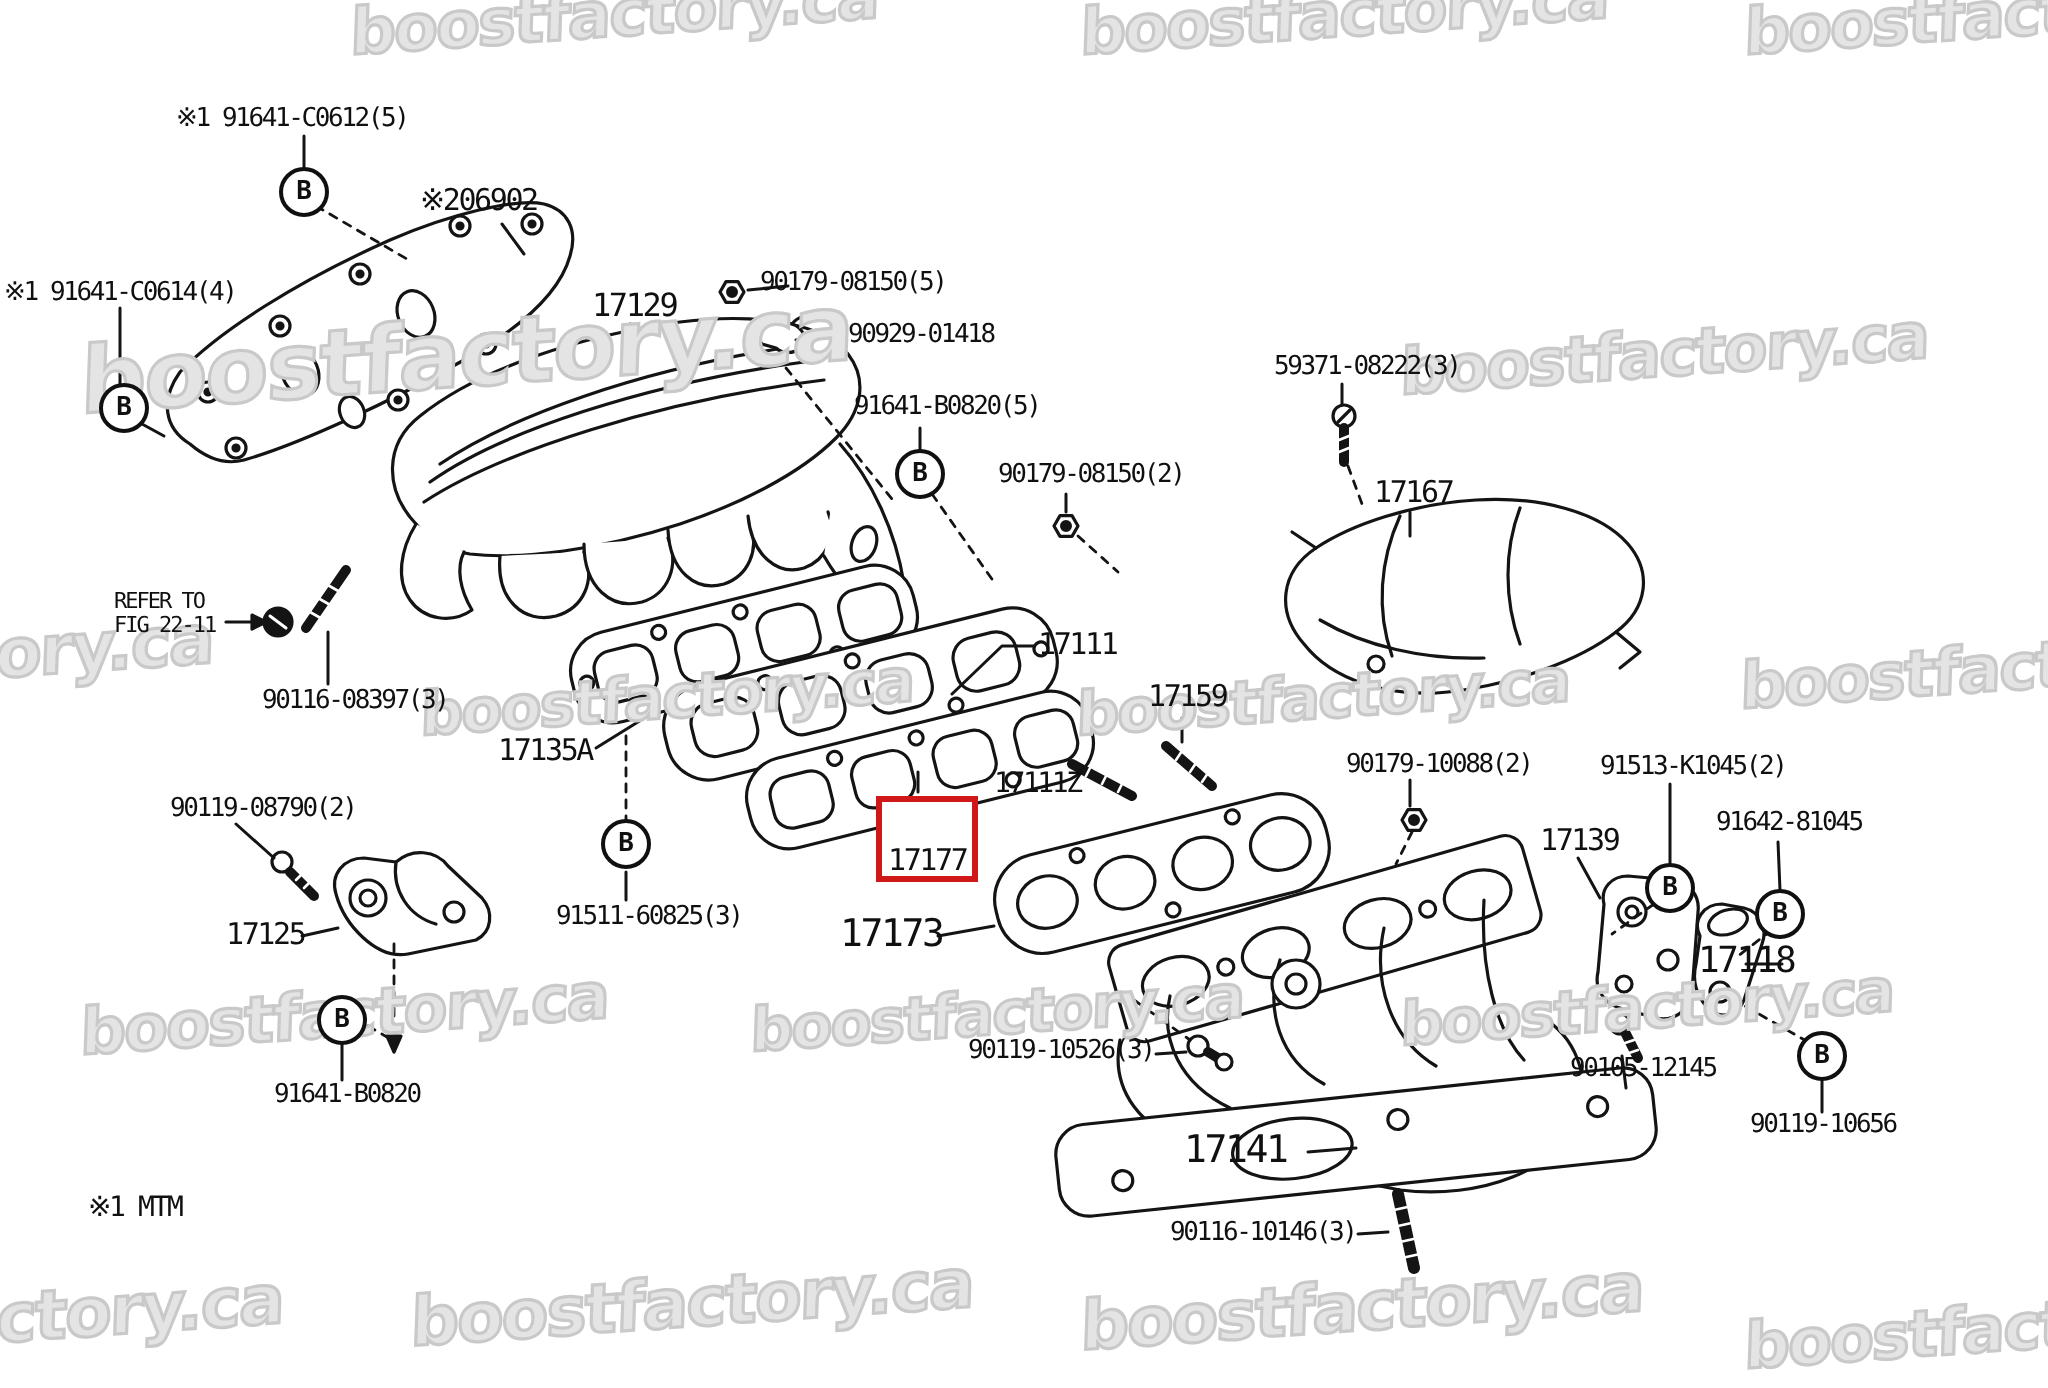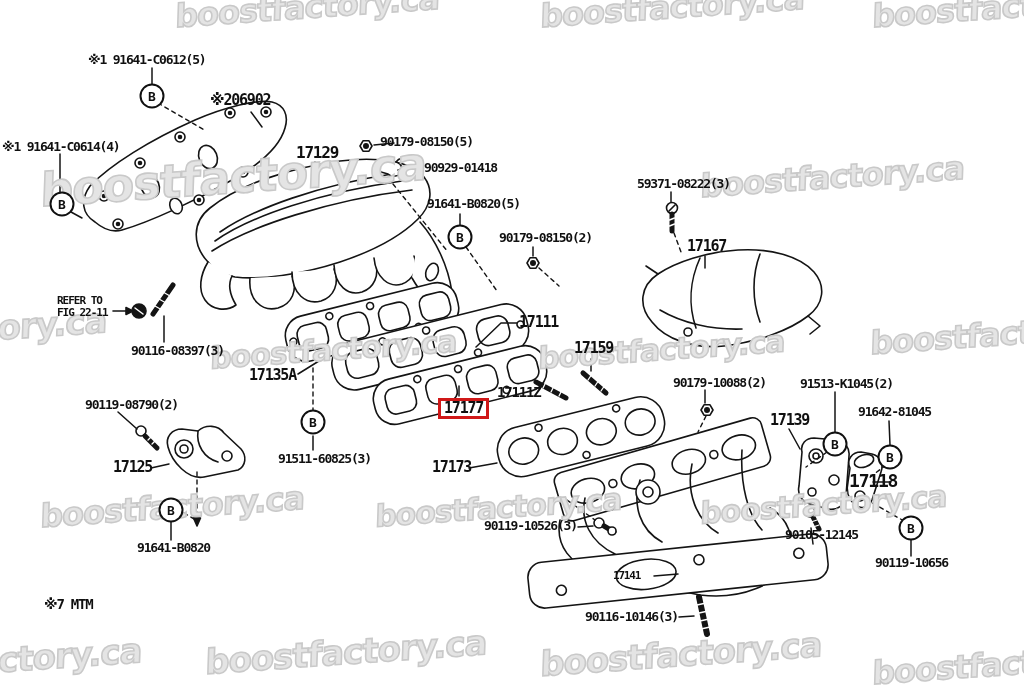--- a/index.html
+++ b/index.html
@@ -7,25 +7,25 @@
          font-family:"DejaVu Sans Mono","DejaVu Sans",monospace;}
   svg.art{position:absolute;left:0;top:0;z-index:1;}
   
   .wm{position:absolute;z-index:2;white-space:nowrap;pointer-events:none;
       font-family:"DejaVu Sans",sans-serif;font-weight:800;letter-spacing:-1px;
       color:#e4e4e4;-webkit-text-stroke:1.6px #c9c9c9;
       transform:rotate(-4deg) skewX(-6deg);}
   
   .lbl{position:absolute;z-index:3;white-space:nowrap;color:#101010;
        font-family:"DejaVu Sans Mono","DejaVu Sans",monospace;
-       font-weight:bold;font-size:13px;letter-spacing:-1.2px;line-height:13px;}
+       font-weight:normal;font-size:13px;letter-spacing:-1.2px;line-height:13px;}
   .lbl.small{font-size:11px;line-height:12px;letter-spacing:-1px;}
   .hlbox{position:absolute;z-index:3;border:3px solid #d01818;background:#fff;
          padding:1px 3px 1px 3px;}
-  .hlbox .lblin{position:static;display:block;}
+  .hlbox .lblin{position:static;display:block;margin-top:22px;}
   .bcirc{position:absolute;z-index:3;width:21px;height:21px;border:2px solid #101010;
          border-radius:50%;background:#fff;display:flex;align-items:center;justify-content:center;
          font-weight:bold;font-size:13px;color:#101010;transform:translate(-50%,-50%);
          font-family:"DejaVu Sans Mono","DejaVu Sans",monospace;}
 </style>
 </head>
 <body>
 
 <div class="stage">
 
@@ -318,28 +318,28 @@
   <div class="hlbox" style="left:438px;top:398px">
     <span class="lbl lblin" style="font-size:15px">17177</span>
   </div>
 
   <div class="lbl" style="left:497px;top:386px;font-size:14px">17111Z</div>
   <div class="lbl" style="left:673px;top:376px">90179-10088(2)</div>
   <div class="lbl" style="left:800px;top:377px">91513-K1045(2)</div>
   <div class="lbl" style="left:770px;top:414px;font-size:15px">17139</div>
   <div class="lbl" style="left:858px;top:405px">91642-81045</div>
   <div class="lbl" style="left:849px;top:474px;font-size:18px">17118</div>
-  <div class="lbl" style="left:432px;top:461px;font-size:15px">17173</div>
+  <div class="lbl" style="left:420px;top:461px;font-size:19px">17173</div>
   <div class="lbl" style="left:484px;top:519px">90119-10526(3)</div>
   <div class="lbl" style="left:785px;top:528px">90105-12145</div>
   <div class="lbl" style="left:875px;top:556px">90119-10656</div>
-  <div class="lbl" style="left:613px;top:569px;font-size:11px">17141</div>
+  <div class="lbl" style="left:592px;top:569px;font-size:19px">17141</div>
   <div class="lbl" style="left:585px;top:610px">90116-10146(3)</div>
   <div class="lbl" style="left:137px;top:541px">91641-B0820</div>
-  <div class="lbl" style="left:44px;top:598px;font-size:14px">※7 MTM</div>
+  <div class="lbl" style="left:44px;top:598px;font-size:14px">※1 MTM</div>
 
   <div class="bcirc" style="left:152px;top:96px">B</div>
   <div class="bcirc" style="left:62px;top:204px">B</div>
   <div class="bcirc" style="left:460px;top:237px">B</div>
   <div class="bcirc" style="left:313px;top:422px">B</div>
   <div class="bcirc" style="left:835px;top:444px">B</div>
   <div class="bcirc" style="left:890px;top:457px">B</div>
   <div class="bcirc" style="left:171px;top:510px">B</div>
   <div class="bcirc" style="left:911px;top:528px">B</div>
 

